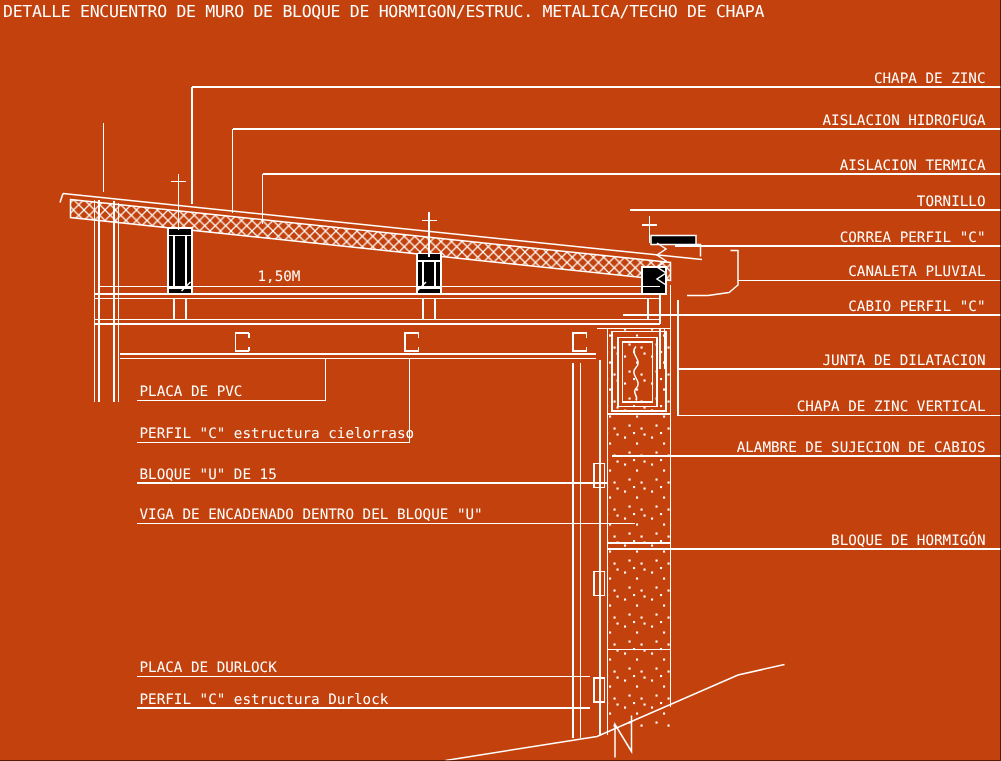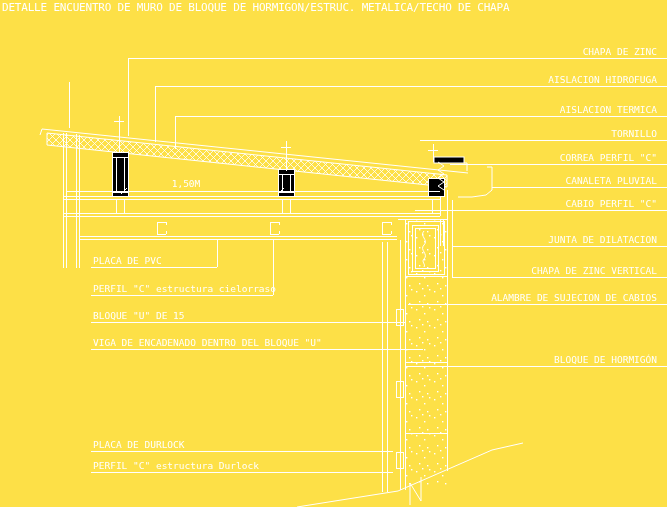--- a/index.html
+++ b/index.html
@@ -1,16 +1,16 @@
 <!DOCTYPE html>
 <html><head>
 <meta charset="utf-8">
 <style>
   html,body{margin:0;padding:0;background:#000;}
-  .stage{position:relative;width:667px;height:507px;background:#fde047;overflow:hidden;}
+  .stage{position:relative;width:667px;height:507px;background:#c2410c;overflow:hidden;}
   svg{position:absolute;left:0;top:0;}
   svg text{font-family:"DejaVu Sans Mono","Liberation Mono",monospace;fill:#fff;}
   .title-txt{font-size:11px;letter-spacing:-0.2px;}
   .lbl{font-size:9.5px;}
   .stroke{stroke:#fff;stroke-width:1;fill:none;}
   .crisp{shape-rendering:crispEdges;}
   .blackfill{fill:#000;stroke:#fff;stroke-width:1;}
 </style>
 </head>
 <body>

